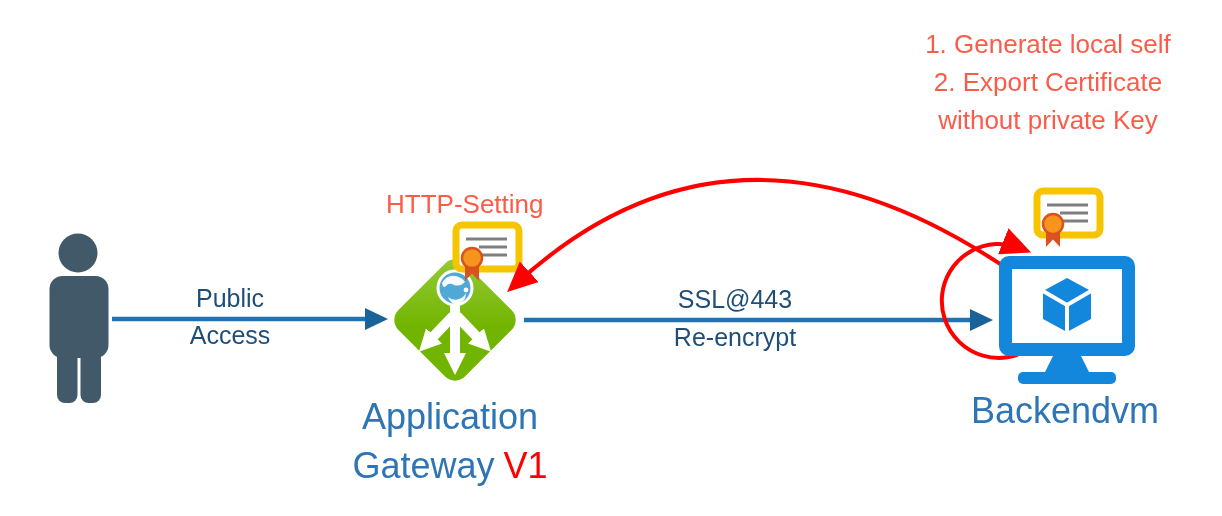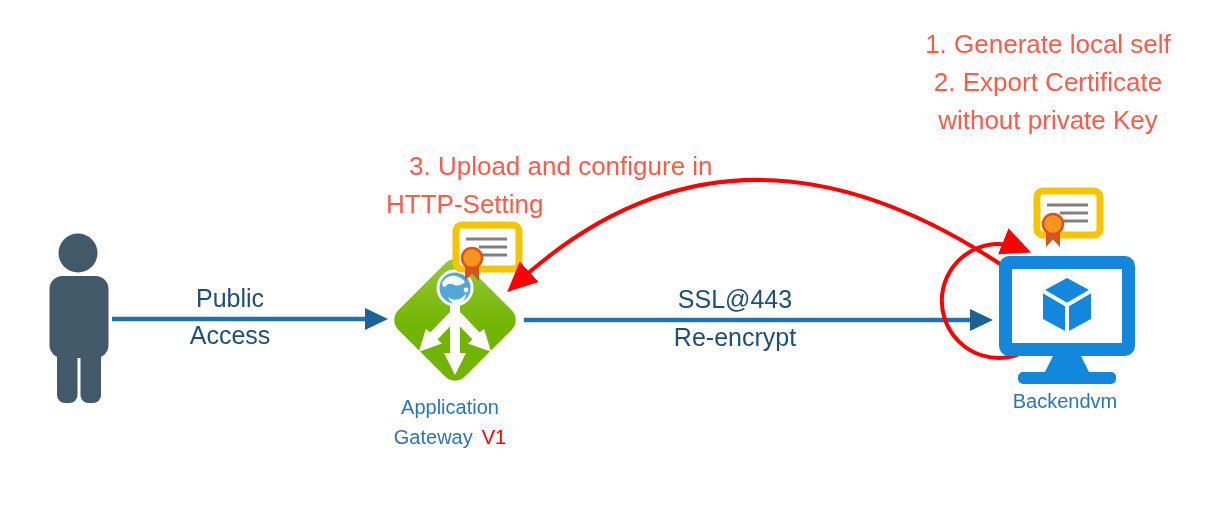--- a/index.html
+++ b/index.html
@@ -12,21 +12,21 @@
   html,body{margin:0;padding:0;background:#fff;}
   .canvas{
     position:relative;width:1222px;height:516px;background:#fff;overflow:hidden;
     font-family:"Liberation Sans","DejaVu Sans",sans-serif;
   }
   .canvas svg{position:absolute;left:0;top:0;}
   .lbl{position:absolute;white-space:nowrap;}
   .navy{color:var(--label-navy);font-size:25px;}
   .center{text-align:center;}
   .salmon{color:var(--annotation-red);font-size:26px;}
-  .biglabel{color:var(--label-blue);font-size:20px;}
+  .biglabel{color:var(--label-blue);font-size:36px;}
   .note12{line-height:38px;}
   .note12 span{display:block;}
   .v1{color:var(--version-red);font-weight:normal;margin-left:9px;}
   .gw-line2{margin-top:7px;}
 </style>
 </head>
 <body>
 
 <div class="canvas">
 
@@ -128,16 +128,15 @@
   </div>
 
   <div class="lbl biglabel center" style="left:965px;top:390px;width:200px">Backendvm</div>
 
   <div class="lbl salmon center note12" style="left:898px;top:25px;width:300px">
     <span>1. Generate local self</span>
     <span>2. Export Certificate</span>
     <span>without private Key</span>
   </div>
 
-  <div class="lbl salmon" style="left:409px;top:151px">3. Upload and configure in</div>
   <div class="lbl salmon" style="left:386px;top:189px">HTTP-Setting</div>
 
 </div>
 
 </body></html>

